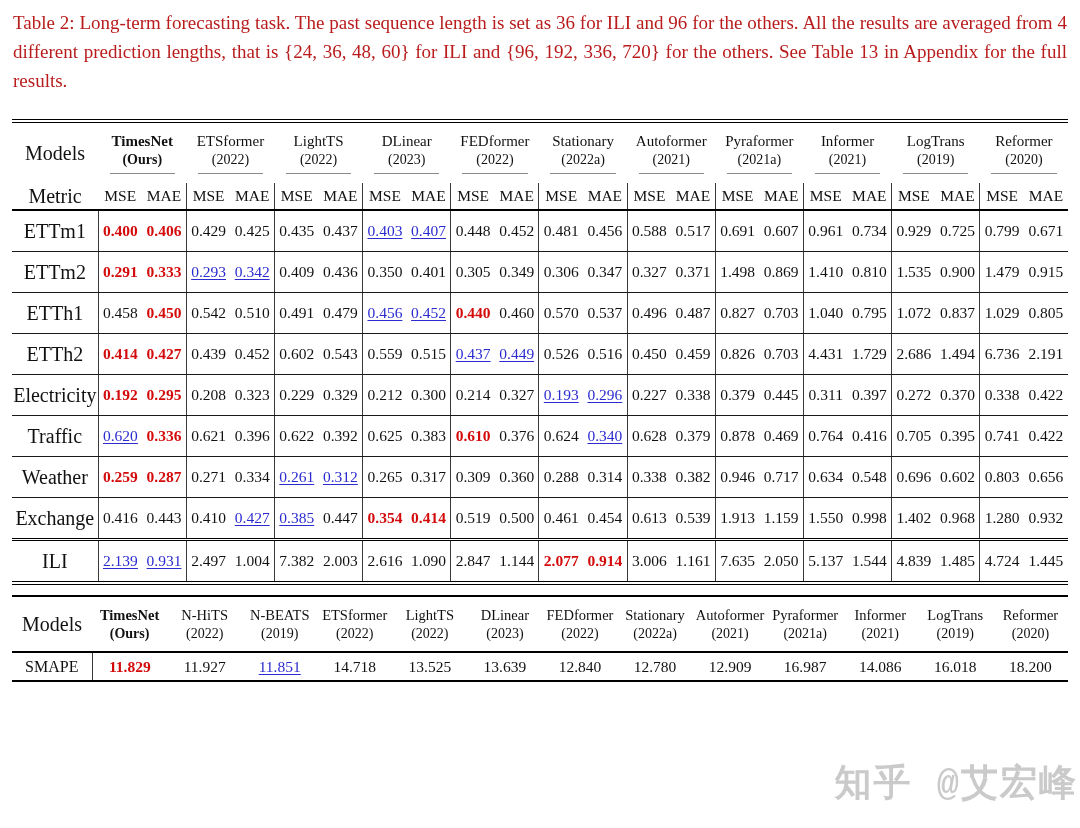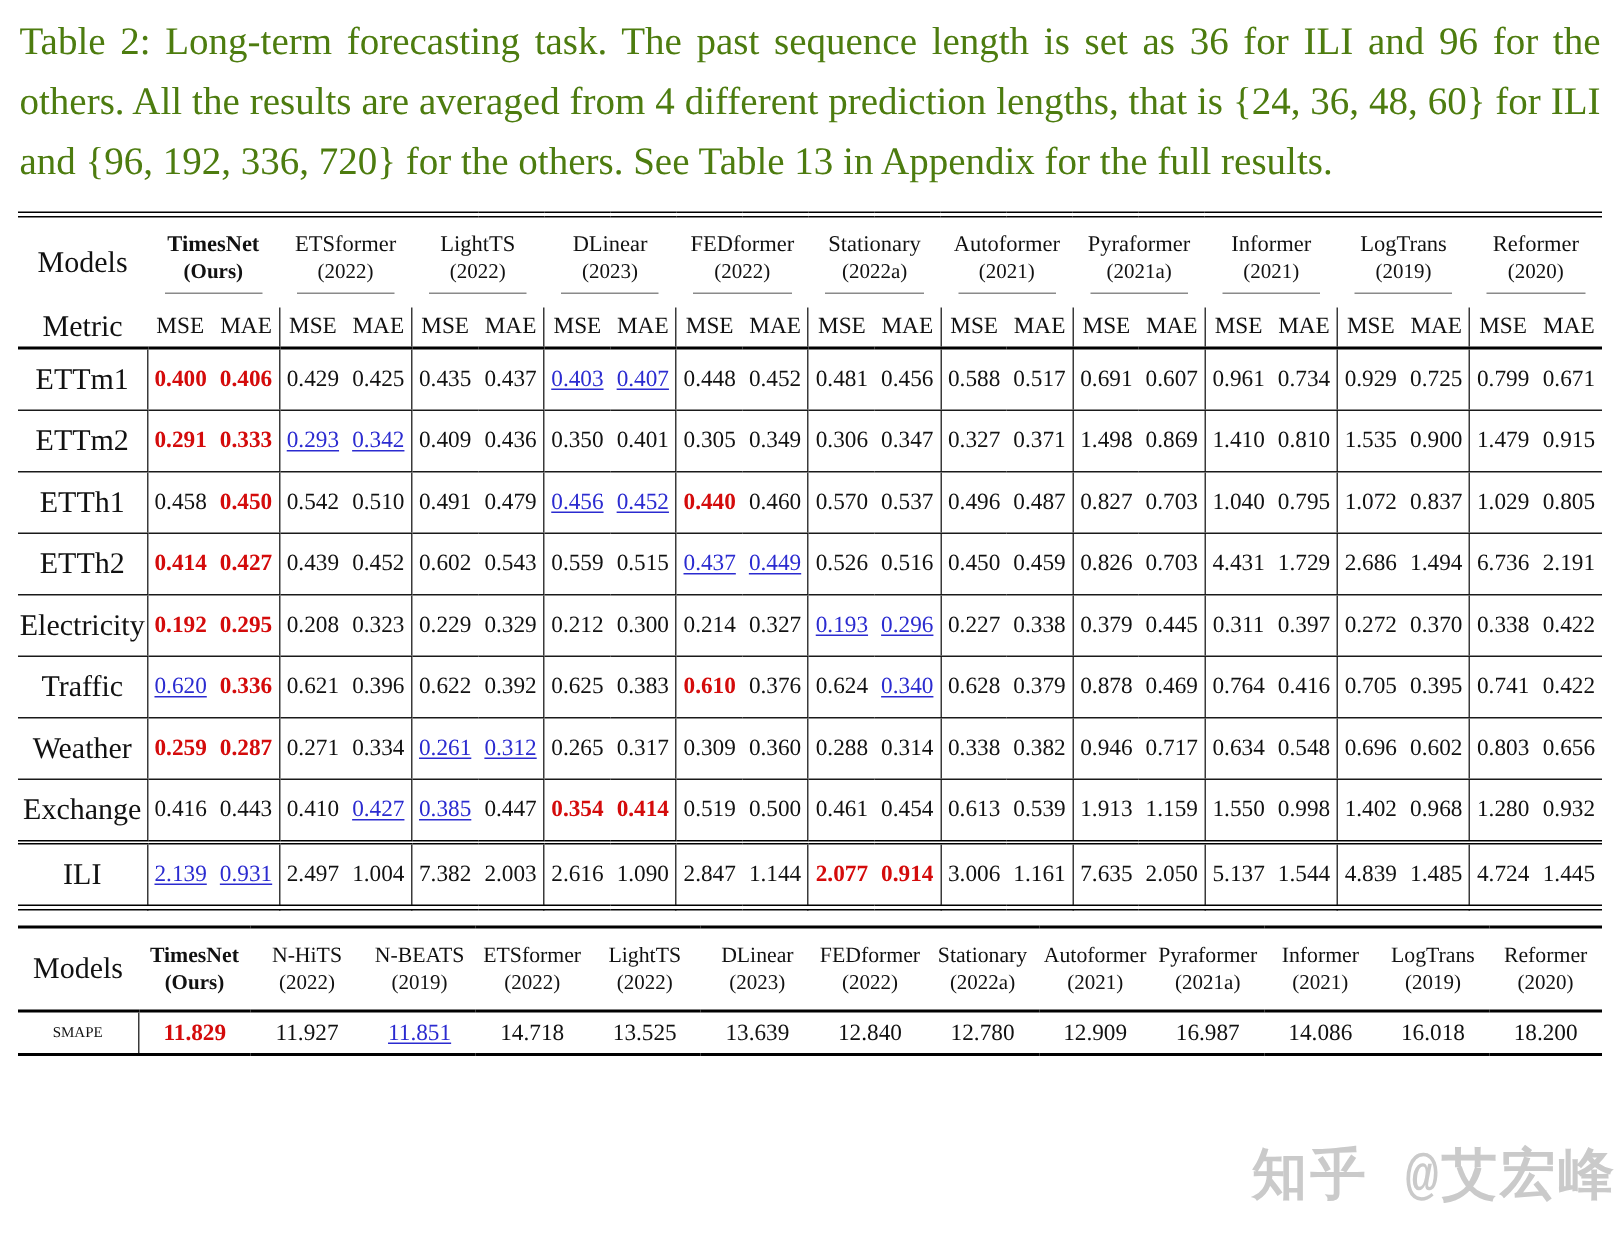--- a/index.html
+++ b/index.html
@@ -5,26 +5,26 @@
   html,body{margin:0;padding:0;}
   body{
     width:1080px;height:828px;
     background:#ffffff;color:#111;
     font-family:"Liberation Serif", serif;
     position:relative;overflow:hidden;
   }
   .page{position:relative;width:1080px;height:828px;}
   .caption{
     margin:8px 13px 0 13px;
-    font-size:26px;line-height:40px;
-    text-align:justify;color:#4d7c0f;
+    font-size:19px;line-height:29px;
+    text-align:justify;color:#b91c1c;
   }
   .caption.second{margin-top:22px;}
 
-  table{border-collapse:collapse;table-layout:fixed;margin:13px auto 0 auto;}
+  table{border-collapse:collapse;table-layout:fixed;margin:24px auto 0 auto;}
   th,td{padding:0;text-align:center;font-weight:normal;overflow:hidden;white-space:nowrap;}
 
   
   .t2{width:1056px;border-top:4px double #000;border-bottom:4px double #000;}
   .t2 .lblcol{width:86px;}
   .t2 .valcol{width:44px;}
   .t2 .corner{font-size:20px;vertical-align:middle;}
   .t2 .corner2{font-size:20px;}
   .t2 .model{height:60px;vertical-align:middle;}
   .mname{font-size:15px;line-height:18px;}
@@ -43,21 +43,21 @@
   
   .t3{width:1056px;border-top:2.5px solid #000;border-bottom:2.5px solid #000;margin-top:10px;}
   .t3 .lblcol3{width:80px;}
   .t3 .valcol3{width:75px;}
   .t3 .corner{font-size:20px;vertical-align:middle;}
   .t3 .model{height:54px;vertical-align:middle;}
   .t3 .mname3{font-size:14.5px;line-height:18px;}
   .t3 .myear3{font-size:14px;line-height:17px;margin-top:1px;}
   .t3 td{font-size:15.5px;height:27px;vertical-align:middle;}
   .t3 td.first{border-left:1px solid #3a3a3a;}
-  .t3 .rlabel{font-size:10px;}
+  .t3 .rlabel{font-size:16px;}
 
   .watermark{
     position:absolute;top:750px;right:2px;
     font-family:Liberation Mono, monospace;
     font-size:37px;font-weight:700;letter-spacing:2px;
     color:var(--wm,#bdbdbd);opacity:.8;white-space:nowrap;
     pointer-events:none;
   }
 </style>
 </head>

